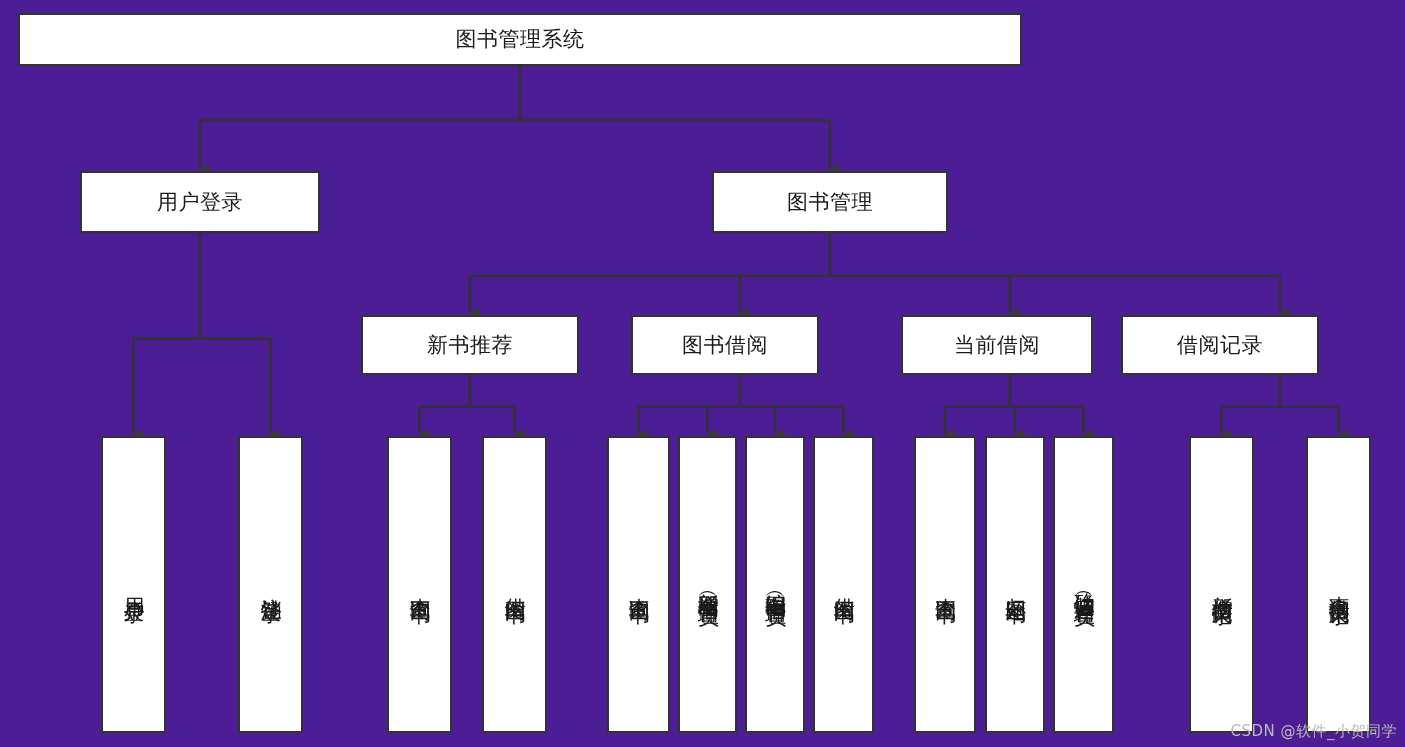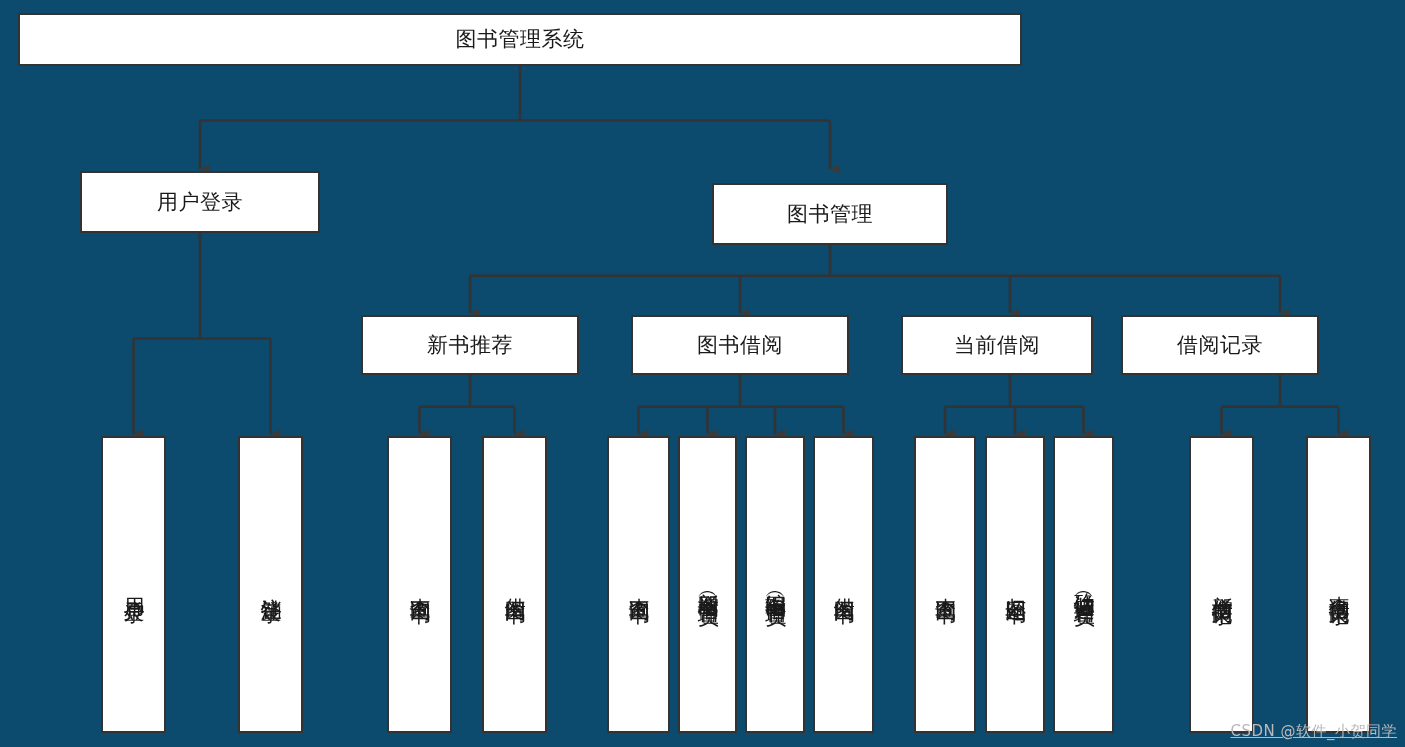--- a/index.html
+++ b/index.html
@@ -4,21 +4,21 @@
 <style>
   html, body {
     margin: 0;
     padding: 0;
     background: #ffffff;
   }
   #canvas {
     position: relative;
     width: 1405px;
     height: 747px;
-    background: #0c4a6e;
+    background: #4c1d95;
     font-family: "DejaVu Sans", "Liberation Sans", sans-serif;
     overflow: hidden;
   }
   #wires {
     position: absolute;
     left: 0;
     top: 0;
     width: 1405px;
     height: 747px;
     pointer-events: none;
@@ -58,21 +58,20 @@
   }
   #watermark {
     position: absolute;
     right: 8px;
     bottom: 6px;
     font-size: 15px;
     color: #b9b9b9;
     letter-spacing: 0.5px;
     z-index: 5;
     white-space: nowrap;
-    text-decoration: underline;
   }
 </style>
 </head>
 <body>
 
 <div id="canvas">
 
   <svg id="wires" viewBox="0 0 1405 747" xmlns="http://www.w3.org/2000/svg">
     <defs>
       <marker id="arw" markerWidth="9" markerHeight="11" refX="4.5" refY="10" orient="auto" markerUnits="userSpaceOnUse">
@@ -116,28 +115,28 @@
       </g>
   </svg>
 
   <div class="node h" style="left: 18px; top: 13px; width: 1004px; height: 53px;">
     <span class="lbl">图书管理系统</span>
   </div>
 
   <div class="node h" style="left: 80px; top: 171px; width: 240px; height: 62px;">
     <span class="lbl">用户登录</span>
   </div>
-  <div class="node h" style="left: 712px; top: 171px; width: 236px; height: 62px; margin-top: 12px;">
+  <div class="node h" style="left: 712px; top: 171px; width: 236px; height: 62px;">
     <span class="lbl">图书管理</span>
   </div>
 
   <div class="node h" style="left: 361px; top: 315px; width: 218px; height: 60px; align-items: center;">
     <span class="lbl">新书推荐</span>
   </div>
-  <div class="node h" style="left: 631px; top: 315px; width: 218px; height: 60px;">
+  <div class="node h" style="left: 631px; top: 315px; width: 188px; height: 60px;">
     <span class="lbl">图书借阅</span>
   </div>
   <div class="node h" style="left: 901px; top: 315px; width: 192px; height: 60px;">
     <span class="lbl">当前借阅</span>
   </div>
   <div class="node h" style="left: 1121px; top: 315px; width: 198px; height: 60px;">
     <span class="lbl">借阅记录</span>
   </div>
 
   <div class="node v" style="left: 101px; top: 436px; width: 65px; height: 297px;">

